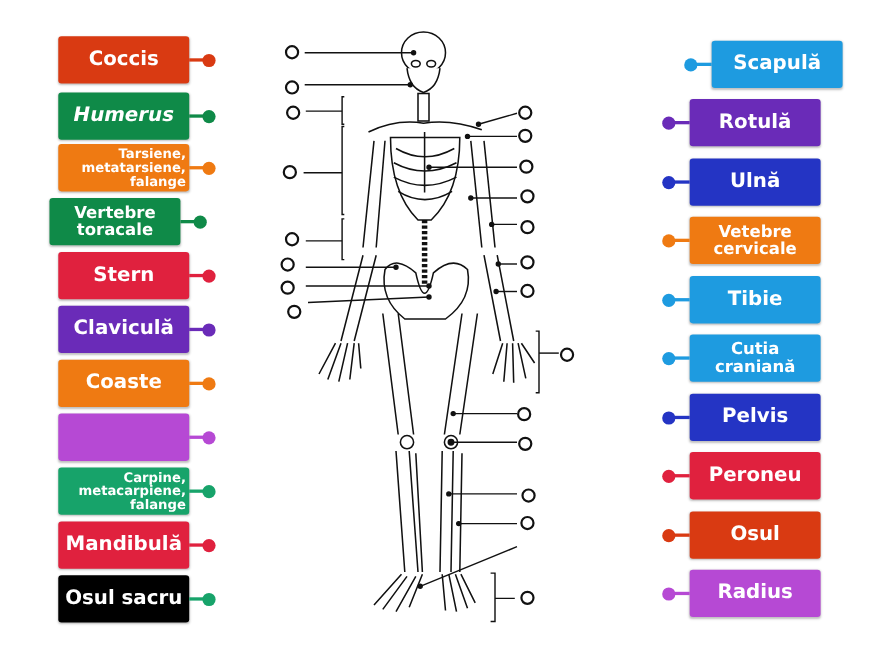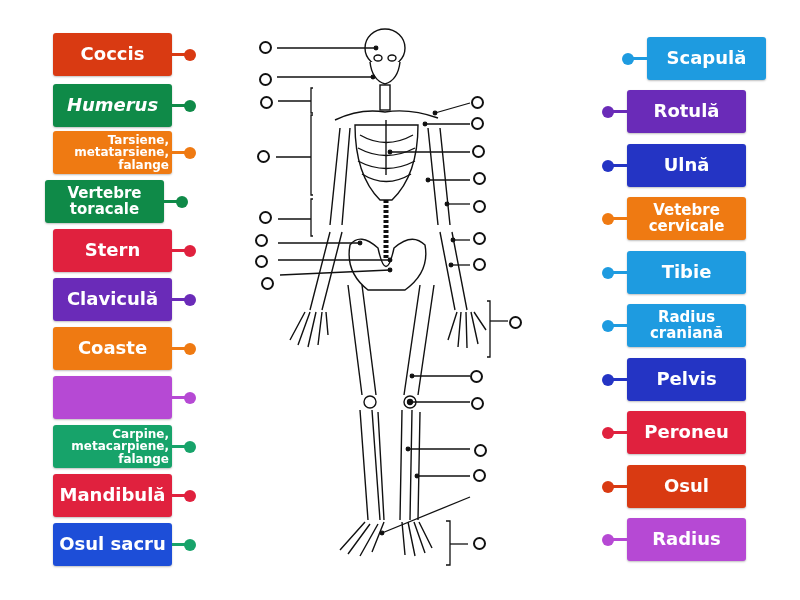--- a/index.html
+++ b/index.html
@@ -159,21 +159,21 @@
 <div class="card left" style="left: 53px; top: 425px; background: rgb(23, 163, 106);">
     <span class="t fs-tiny">Carpine, metacarpiene, falange</span>
     <span class="conn" style="background: rgb(23, 163, 106);"></span>
     <span class="dot" style="background: rgb(23, 163, 106);"></span>
   </div>
 <div class="card left" style="left: 53px; top: 474px; background: rgb(224, 33, 62);">
     <span class="t fs-big">Mandibulă</span>
     <span class="conn" style="background: rgb(224, 33, 62);"></span>
     <span class="dot" style="background: rgb(224, 33, 62);"></span>
   </div>
-<div class="card left" style="left: 53px; top: 523px; background: #1d4ed8;">
+<div class="card left" style="left: 53px; top: 523px; background: #000000;">
     <span class="t fs-big">Osul sacru</span>
     <span class="conn" style="background: rgb(23, 163, 106);"></span>
     <span class="dot" style="background: rgb(23, 163, 106);"></span>
   </div>
 <div class="card right" style="left: 627px; top: 37px; background: rgb(30, 155, 224); margin-left: 20px;">
     <span class="t fs-big">Scapulă</span>
     <span class="conn" style="background: rgb(30, 155, 224);"></span>
     <span class="dot" style="background: rgb(30, 155, 224);"></span>
   </div>
 <div class="card right" style="left: 627px; top: 90px; background: rgb(106, 43, 184);">
@@ -190,21 +190,21 @@
     <span class="t fs-mid">Vetebre cervicale</span>
     <span class="conn" style="background: rgb(239, 122, 18);"></span>
     <span class="dot" style="background: rgb(239, 122, 18);"></span>
   </div>
 <div class="card right" style="left: 627px; top: 251px; background: rgb(30, 155, 224);">
     <span class="t fs-big">Tibie</span>
     <span class="conn" style="background: rgb(30, 155, 224);"></span>
     <span class="dot" style="background: rgb(30, 155, 224);"></span>
   </div>
 <div class="card right" style="left: 627px; top: 304px; background: rgb(30, 155, 224);">
-    <span class="t fs-mid">Radius craniană</span>
+    <span class="t fs-mid">Cutia craniană</span>
     <span class="conn" style="background: rgb(30, 155, 224);"></span>
     <span class="dot" style="background: rgb(30, 155, 224);"></span>
   </div>
 <div class="card right" style="left: 627px; top: 358px; background: rgb(36, 52, 196);">
     <span class="t fs-big">Pelvis</span>
     <span class="conn" style="background: rgb(36, 52, 196);"></span>
     <span class="dot" style="background: rgb(36, 52, 196);"></span>
   </div>
 <div class="card right" style="left: 627px; top: 411px; background: rgb(224, 33, 62);">
     <span class="t fs-big">Peroneu</span>

